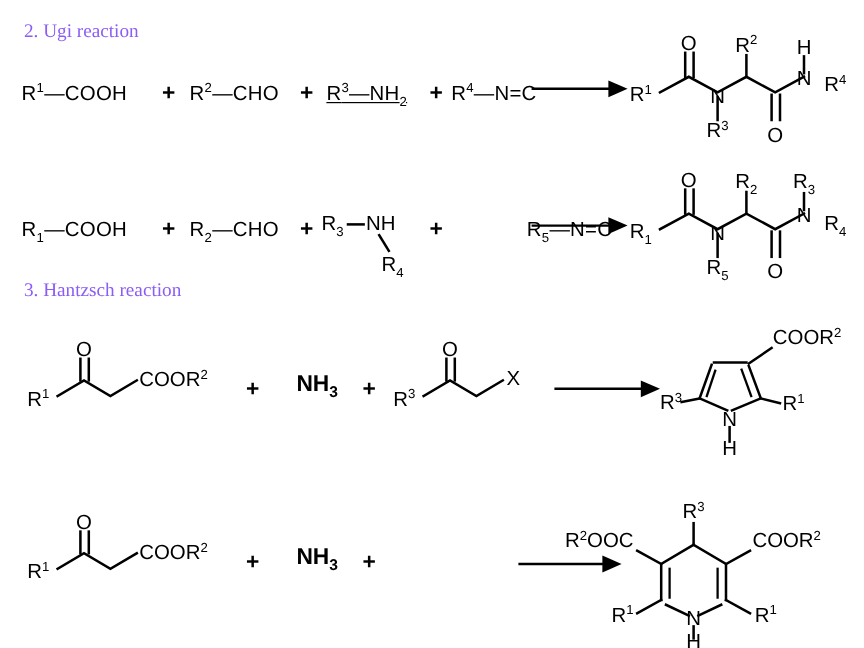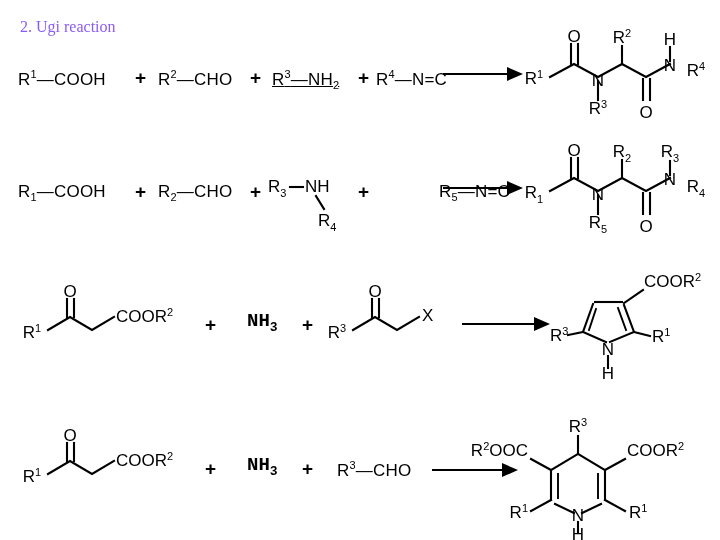--- a/index.html
+++ b/index.html
@@ -4,21 +4,21 @@
 <style>
   html,body{margin:0;padding:0;background:#ffffff;}
   body{width:720px;height:540px;position:relative;overflow:hidden;
        font-family:"Liberation Sans",sans-serif;color:#000;}
   .page{position:absolute;inset:0;}
   .heading{position:absolute;font-family:"Liberation Serif",serif;font-size:16px;color:#8b5cf6;white-space:nowrap;}
   .formula{position:absolute;font-family:"Liberation Sans",sans-serif;font-size:17px;white-space:nowrap;letter-spacing:.2px;}
   .formula sup{font-size:11px;vertical-align:super;}
   .formula sub{font-size:11px;vertical-align:sub;}
   .plus{position:absolute;font-family:"Liberation Sans",sans-serif;font-size:19px;font-weight:bold;}
-  .nh3{position:absolute;font-family:Liberation Mono, monospace;font-size:19px;font-weight:bold;white-space:nowrap;}
+  .nh3{position:absolute;font-family:Liberation Sans, sans-serif;font-size:19px;font-weight:bold;white-space:nowrap;}
   .nh3 sub{font-size:13px;vertical-align:sub;}
   svg{position:absolute;overflow:visible;}
   svg text{font-family:"Liberation Sans",sans-serif;fill:#000;}
   .lbl{font-size:17px;}
   .sup{font-size:11px;}
   .bond{stroke:#000;stroke-width:2.1;fill:none;stroke-linecap:square;}
   .bond-thin{stroke:#000;stroke-width:1.9;fill:none;stroke-linecap:square;}
   .arrowline{stroke:#000;stroke-width:2;fill:none;}
   .arrowhead{fill:#000;}
 </style>
@@ -104,20 +104,21 @@
     <text class="lbl" x="54" y="14" text-anchor="middle">O</text>
     <text class="lbl" x="102" y="15" text-anchor="middle">R<tspan class="sup" dy="5">2</tspan></text>
     <text class="lbl" x="78" y="86" text-anchor="middle">R<tspan class="sup" dy="5">5</tspan></text>
     <text class="lbl" x="78" y="58" text-anchor="middle">N</text>
     <text class="lbl" x="126" y="90" text-anchor="middle">O</text>
     <text class="lbl" x="150" y="43" text-anchor="middle">N</text>
     <text class="lbl" x="150" y="15" text-anchor="middle">R<tspan class="sup" dy="5">3</tspan></text>
     <text class="lbl" x="176" y="50" text-anchor="middle">R<tspan class="sup" dy="5">4</tspan></text>
   </svg>
 
+  <div class="heading" style="left:20px;top:234px;">3. Hantzsch reaction</div>
 
   <svg style="left:18px;top:288px;" width="170" height="62">
     <path class="bond" d="M 30,42 L 52,29 L 74,42 L 96,29"></path>
     <line class="bond" x1="49" y1="29" x2="49" y2="11"></line>
     <line class="bond" x1="56" y1="29" x2="56" y2="11"></line>
     <text class="lbl" x="14" y="50" text-anchor="middle">R<tspan class="sup" dy="-6">1</tspan></text>
     <text class="lbl" x="52" y="9" text-anchor="middle">O</text>
     <text class="lbl" x="98" y="34">COOR<tspan class="sup" dy="-6">2</tspan></text>
   </svg>
 
@@ -169,21 +170,20 @@
     <line class="bond" x1="49" y1="29" x2="49" y2="11"></line>
     <line class="bond" x1="56" y1="29" x2="56" y2="11"></line>
     <text class="lbl" x="14" y="50" text-anchor="middle">R<tspan class="sup" dy="-6">1</tspan></text>
     <text class="lbl" x="52" y="9" text-anchor="middle">O</text>
     <text class="lbl" x="98" y="34">COOR<tspan class="sup" dy="-6">2</tspan></text>
   </svg>
 
   <div class="plus" style="left:205px;top:458px;">+</div>
   <div class="nh3" style="left:247px;top:454px;">NH<sub>3</sub></div>
   <div class="plus" style="left:302px;top:458px;">+</div>
-  <div class="formula" style="left:337px;top:459px;">R<sup>3</sup>—CHO</div>
 
   <svg style="left:432px;top:458px;" width="88" height="24">
     <line class="arrowline" x1="0" y1="12" x2="72" y2="12"></line>
     <polygon class="arrowhead" points="70,5 86,12 70,19"></polygon>
   </svg>
 
   <svg style="left:470px;top:414px;" width="250" height="126">
 
     <path class="bond" d="M 108,40 L 135,56 L 135,86"></path>
     <path class="bond" d="M 131,90 L 112,99"></path>

